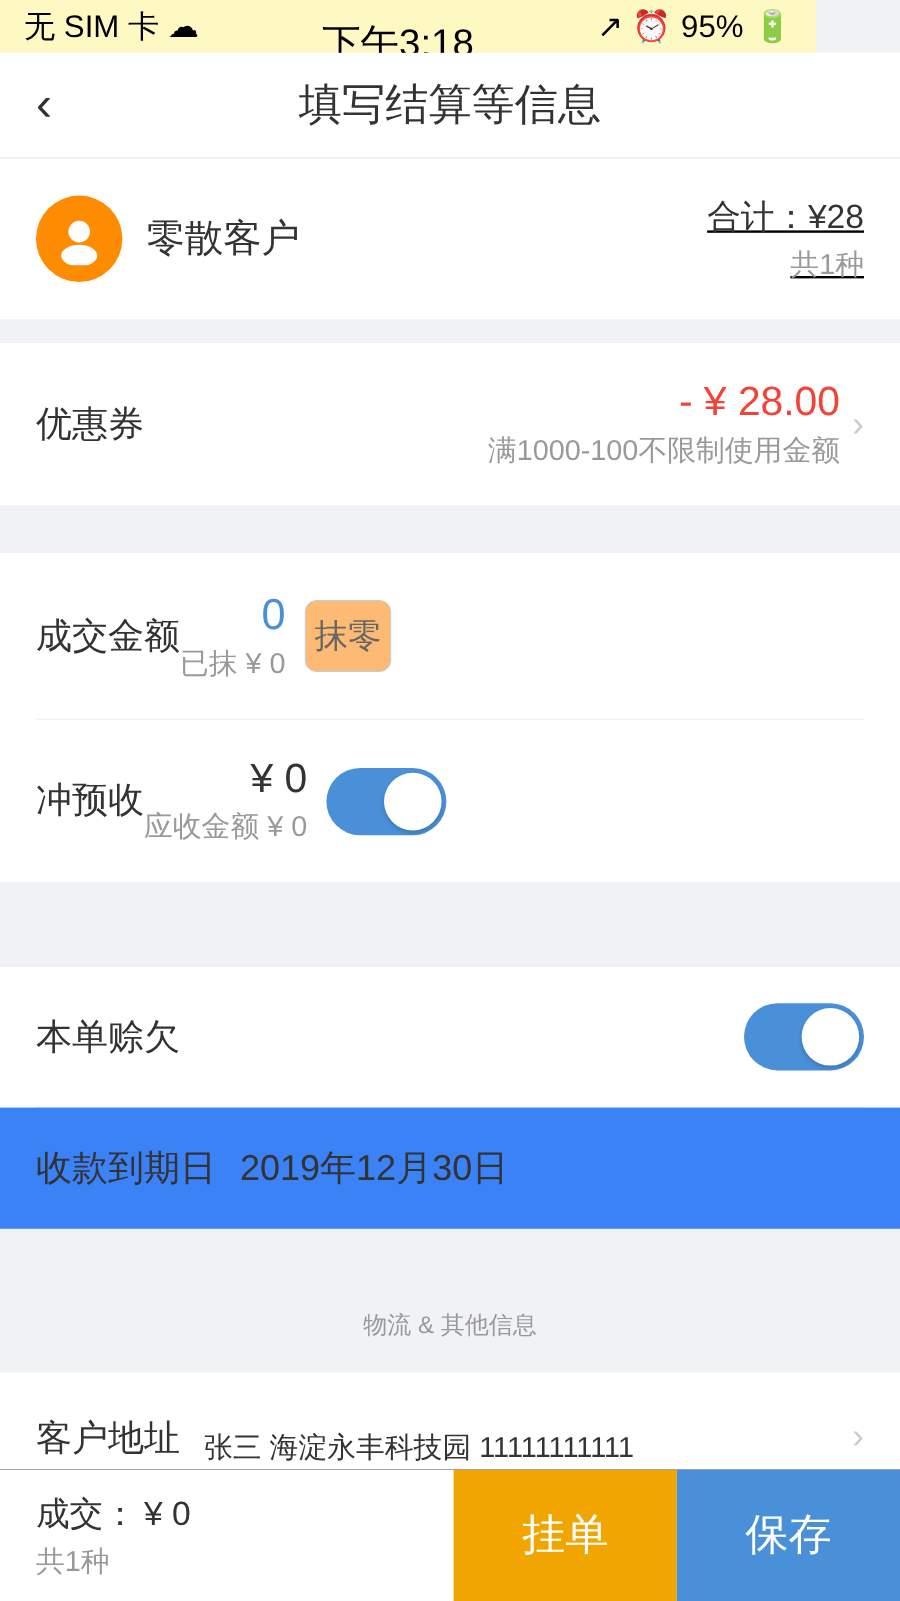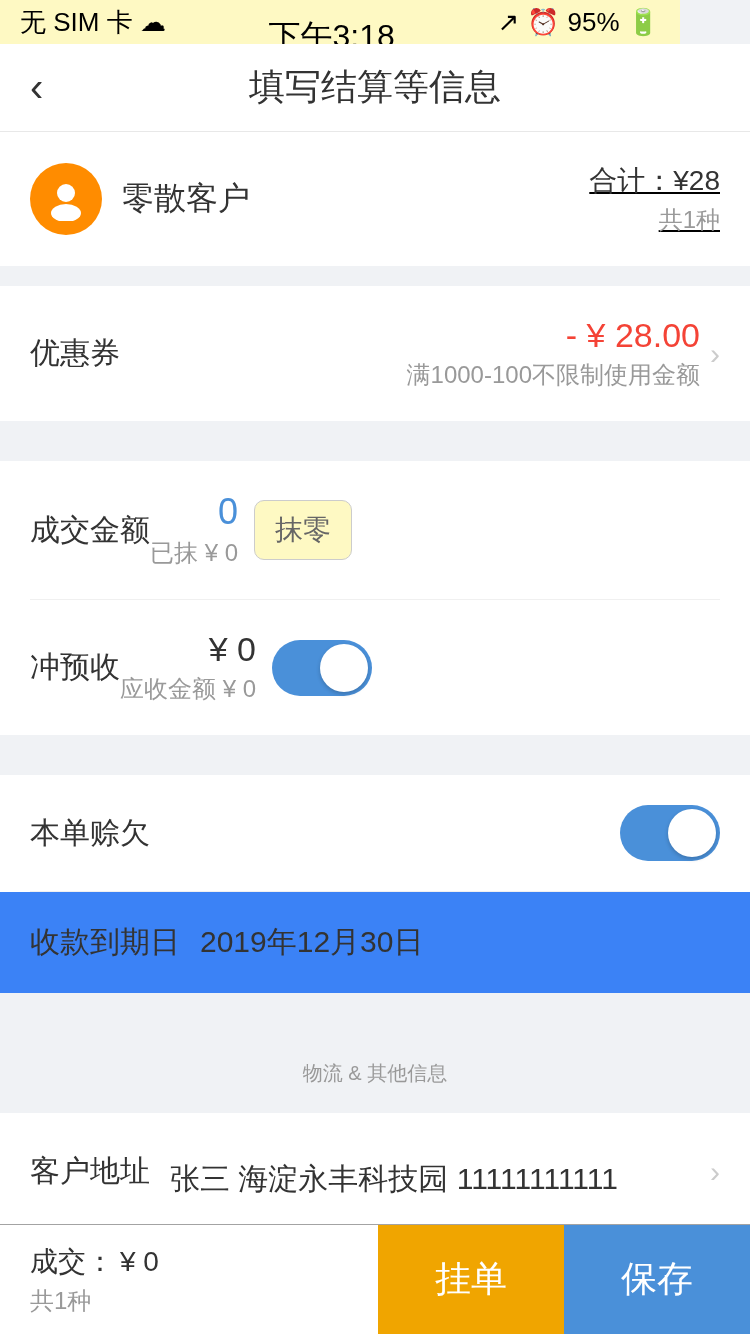--- a/index.html
+++ b/index.html
@@ -120,24 +120,24 @@
     .form-label { font-size: 30px; color: #333; }
     .form-right { display: flex; align-items: center; gap: 16px; }
     .amount-value { font-size: 36px; color: #4a90d9; }
     .amount-sub { font-size: 24px; color: #999; margin-top: 4px; }
     .amount-right-wrap { text-align: right; }
 
     
     .round-btn {
       border: 1px solid #ccc;
       border-radius: 10px;
-      padding: 10px 20px;
+      padding: 10px 7px;
       font-size: 28px;
       color: #666;
-      background: #fef9c3;
+      background: #fdba74;
       cursor: pointer;
     }
 
     
     .toggle-wrap {
       display: flex;
       align-items: center;
     }
     .toggle {
       width: 100px;
@@ -163,20 +163,21 @@
     .chongyu-amount { font-size: 34px; color: #333; }
     .chongyu-sub { font-size: 24px; color: #999; margin-top: 4px; }
 
     
     .sheqian-row {
       background: #fff;
       padding: 30px;
       display: flex;
       align-items: center;
       justify-content: space-between;
+      margin-top: 31px;
     }
 
     
     .date-row {
       background: #3b82f6;
       padding: 30px;
       display: flex;
       align-items: center;
       gap: 20px;
     }
@@ -195,21 +196,21 @@
 
     
     .address-row {
       background: #fff;
       padding: 30px;
       display: flex;
       align-items: center;
       justify-content: space-between;
     }
     .address-label { font-size: 30px; color: #333; flex-shrink: 0; margin-right: 20px; }
-    .address-value { font-size: 30px; color: #333; flex: 1; margin-top: 16px; }
+    .address-value { font-size: 24px; color: #333; flex: 1; margin-top: 16px; }
     .address-right { display: flex; align-items: center; }
 
     
     .bottom-bar {
       position: fixed;
       bottom: 0;
       left: 0;
       width: 750px;
       height: 110px;
       background: #fff;

